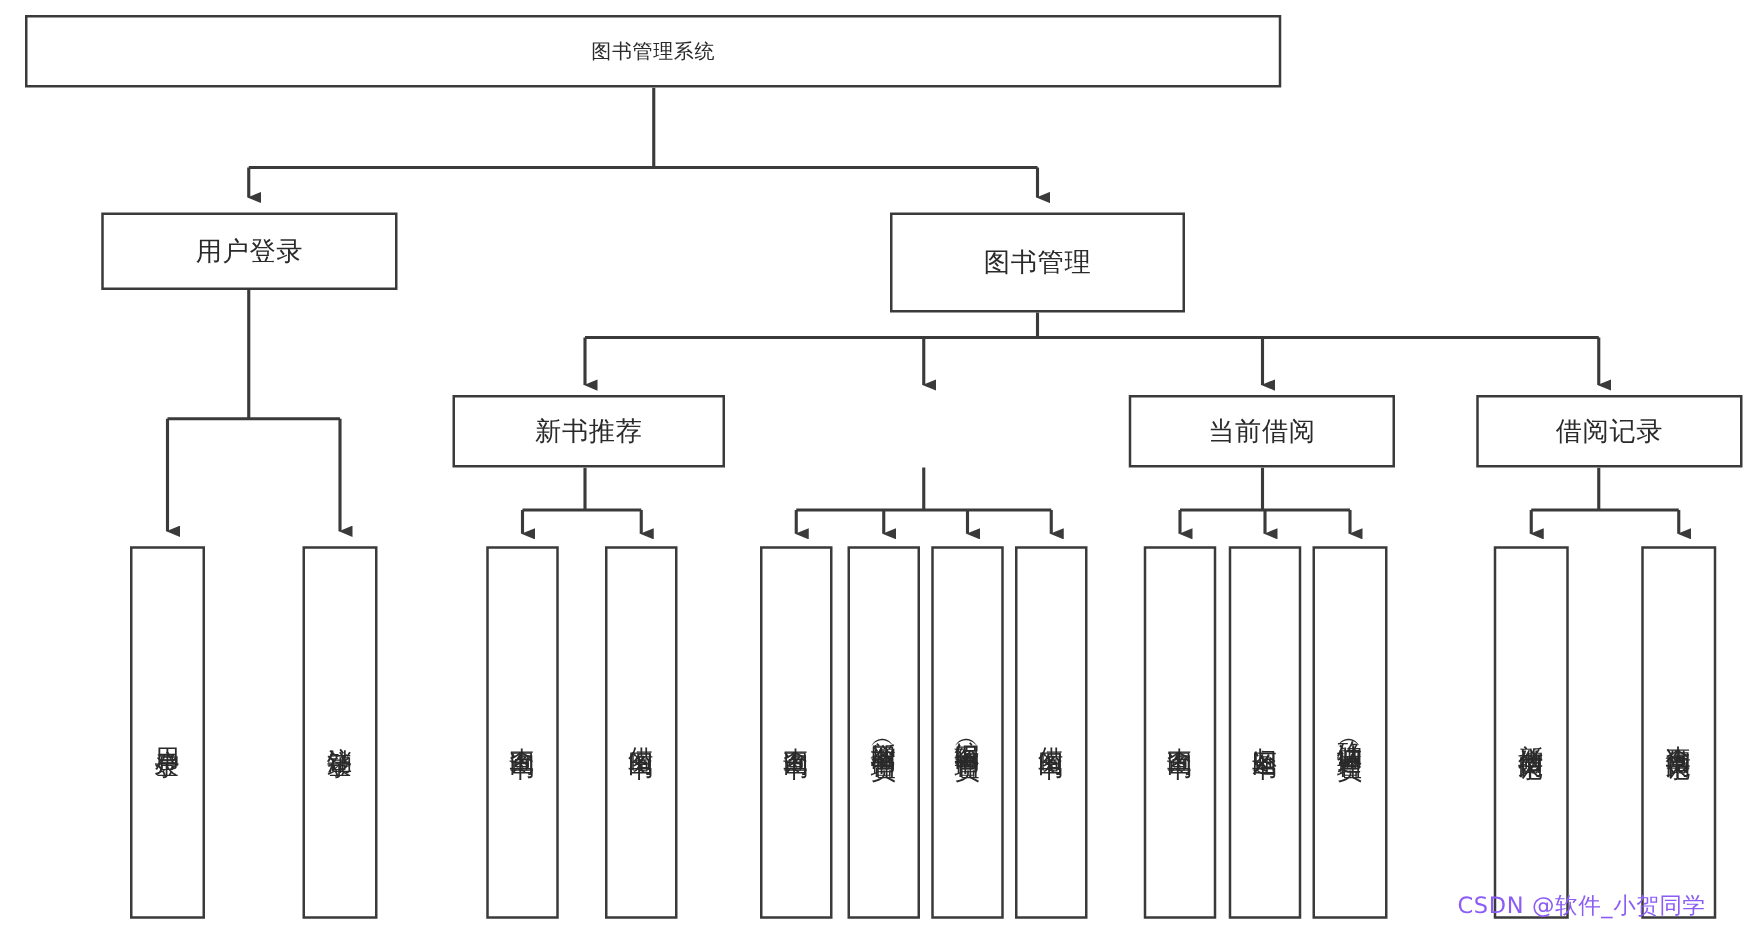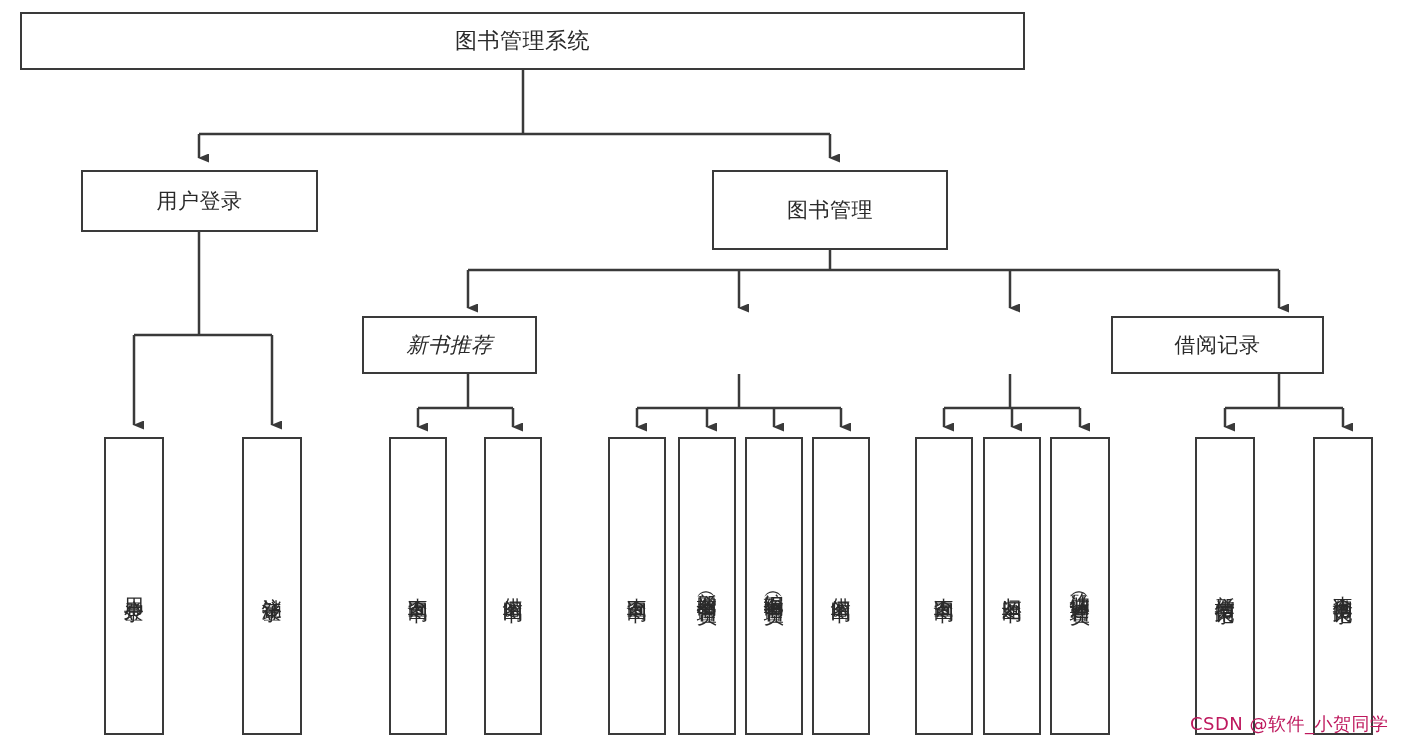--- a/index.html
+++ b/index.html
@@ -48,28 +48,28 @@
   .node.vertical .label {
     writing-mode: vertical-rl;
     text-orientation: upright;
     font-size: 20px;
     line-height: 1.22;
     letter-spacing: 2px;
     white-space: normal;
     max-height: 100%;
   }
   .node.root .label {
-    font-size: 22px;
+    font-size: 16px;
   }
   #watermark {
     position: absolute;
-    left: 1190px;
+    left: 1166px;
     top: 712px;
     font-size: 18px;
-    color: #be185d;
+    color: #8b5cf6;
     white-space: nowrap;
     z-index: 5;
     letter-spacing: 0.5px;
   }
 </style>
 </head>
 <body>
 
 <div id="canvas">
 
@@ -127,24 +127,27 @@
     <span class="label">图书管理系统</span>
   </div>
 
   <div class="node" style="left:81px; top:170px; width:237px; height:62px;">
     <span class="label">用户登录</span>
   </div>
   <div class="node" style="left:712px; top:170px; width:236px; height:80px;">
     <span class="label">图书管理</span>
   </div>
 
-  <div class="node" style="left:362px; top:316px; width:175px; height:58px;font-style:italic;">
+  <div class="node" style="left:362px; top:316px; width:218px; height:58px;">
     <span class="label">新书推荐</span>
   </div>
-  <div class="node" style="left:1111px; top:316px; width:213px; height:58px;">
+  <div class="node" style="left:903px; top:316px; width:213px; height:58px;">
+    <span class="label">当前借阅</span>
+  </div>
+  <div class="node" style="left:1181px; top:316px; width:213px; height:58px;">
     <span class="label">借阅记录</span>
   </div>
 
   <div class="node vertical" style="left:104px; top:437px; width:60px; height:298px;">
     <span class="label">用户登录</span>
   </div>
   <div class="node vertical" style="left:242px; top:437px; width:60px; height:298px;">
     <span class="label">注销登录</span>
   </div>
 

